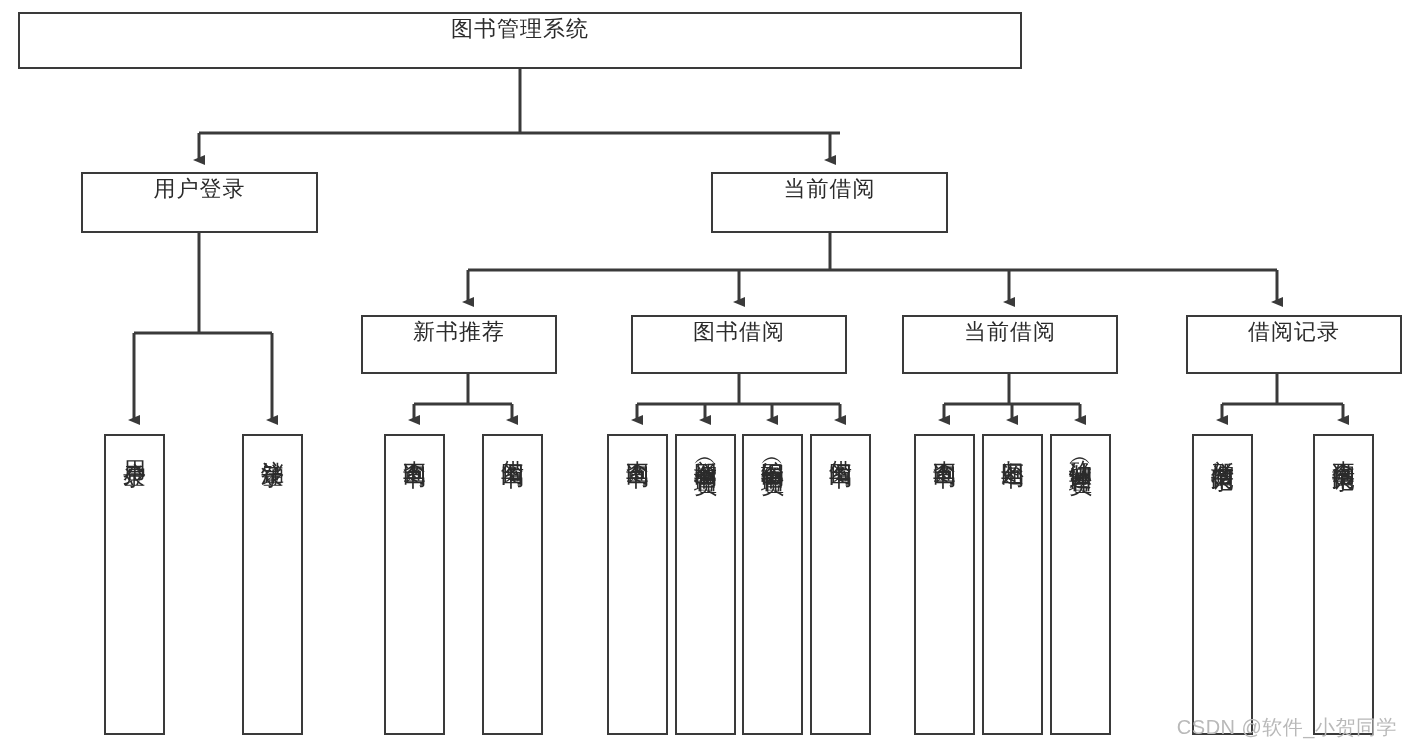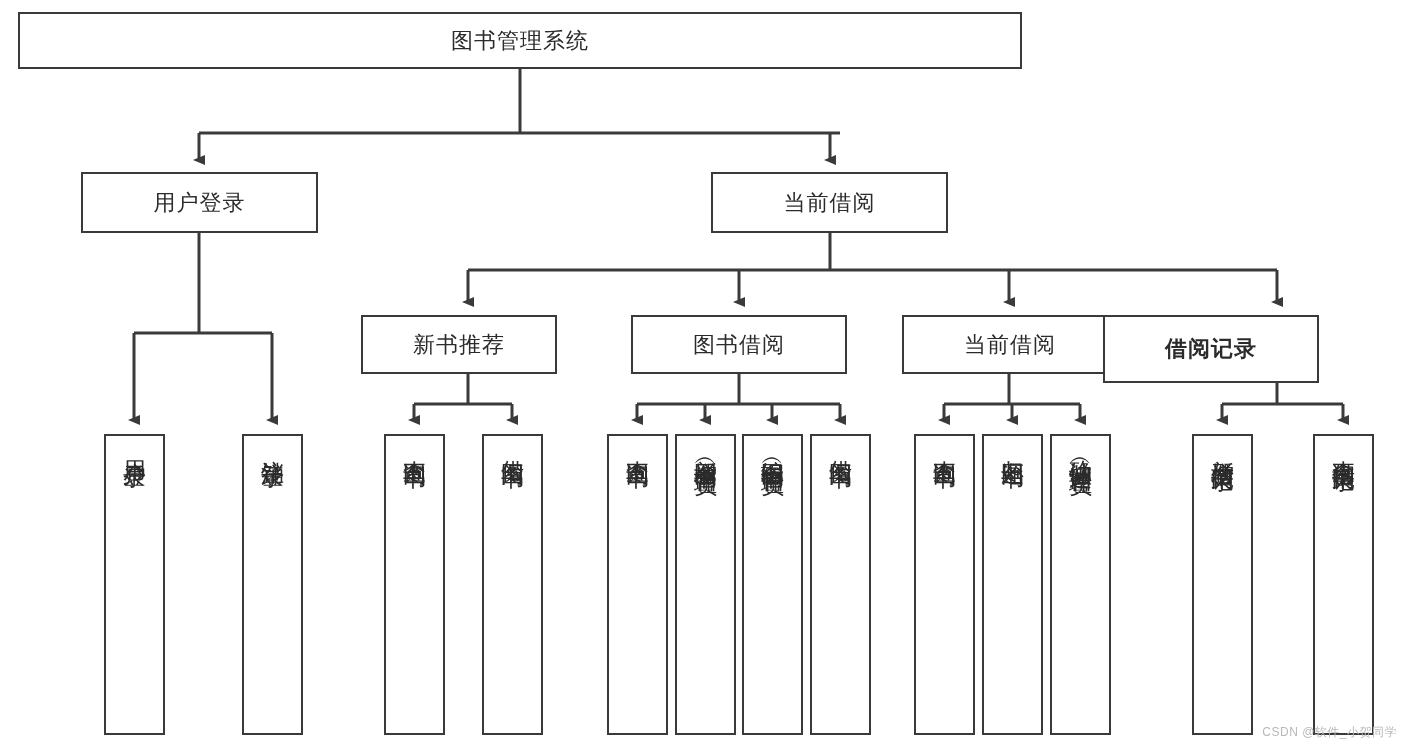--- a/index.html
+++ b/index.html
@@ -22,21 +22,21 @@
     width: 1405px;
     height: 747px;
     pointer-events: none;
   }
   .node {
     position: absolute;
     box-sizing: border-box;
     border: 2px solid #3a3a3a;
     background: #ffffff;
     display: flex;
-    align-items: center;
+    align-items: flex-start;
     justify-content: center;
     color: #2b2b2b;
   }
   .node.h {
     font-size: 22px;
     letter-spacing: 1px;
   }
   .node.v {
     padding: 6px 0 0 0;
     align-items: flex-start;
@@ -47,21 +47,21 @@
     font-size: 23px;
     line-height: 1.08;
     letter-spacing: 2px;
     color: #2b2b2b;
     white-space: nowrap;
   }
   #watermark {
     position: absolute;
     right: 8px;
     bottom: 6px;
-    font-size: 12px;
+    font-size: 20px;
     color: #b9b9b9;
     letter-spacing: 0.5px;
     white-space: nowrap;
   }
 </style>
 </head>
 <body>
 
 <div id="canvas">
 
@@ -128,21 +128,21 @@
 
   <div class="node h" style="left:361px; top:315px; width:196px; height:59px;">
     <span>新书推荐</span>
   </div>
   <div class="node h" style="left:631px; top:315px; width:216px; height:59px;">
     <span>图书借阅</span>
   </div>
   <div class="node h" style="left:902px; top:315px; width:216px; height:59px;">
     <span>当前借阅</span>
   </div>
-  <div class="node h" style="left:1103px; top:315px; width:216px; height:68px;font-weight:bold;">
+  <div class="node h" style="left:1186px; top:315px; width:216px; height:59px;">
     <span>借阅记录</span>
   </div>
 
   <div class="node v" style="left:104px; top:434px; width:61px; height:301px;">
     <span class="vlabel">用户登录</span>
   </div>
   <div class="node v" style="left:242px; top:434px; width:61px; height:301px;">
     <span class="vlabel">注销登录</span>
   </div>
 

